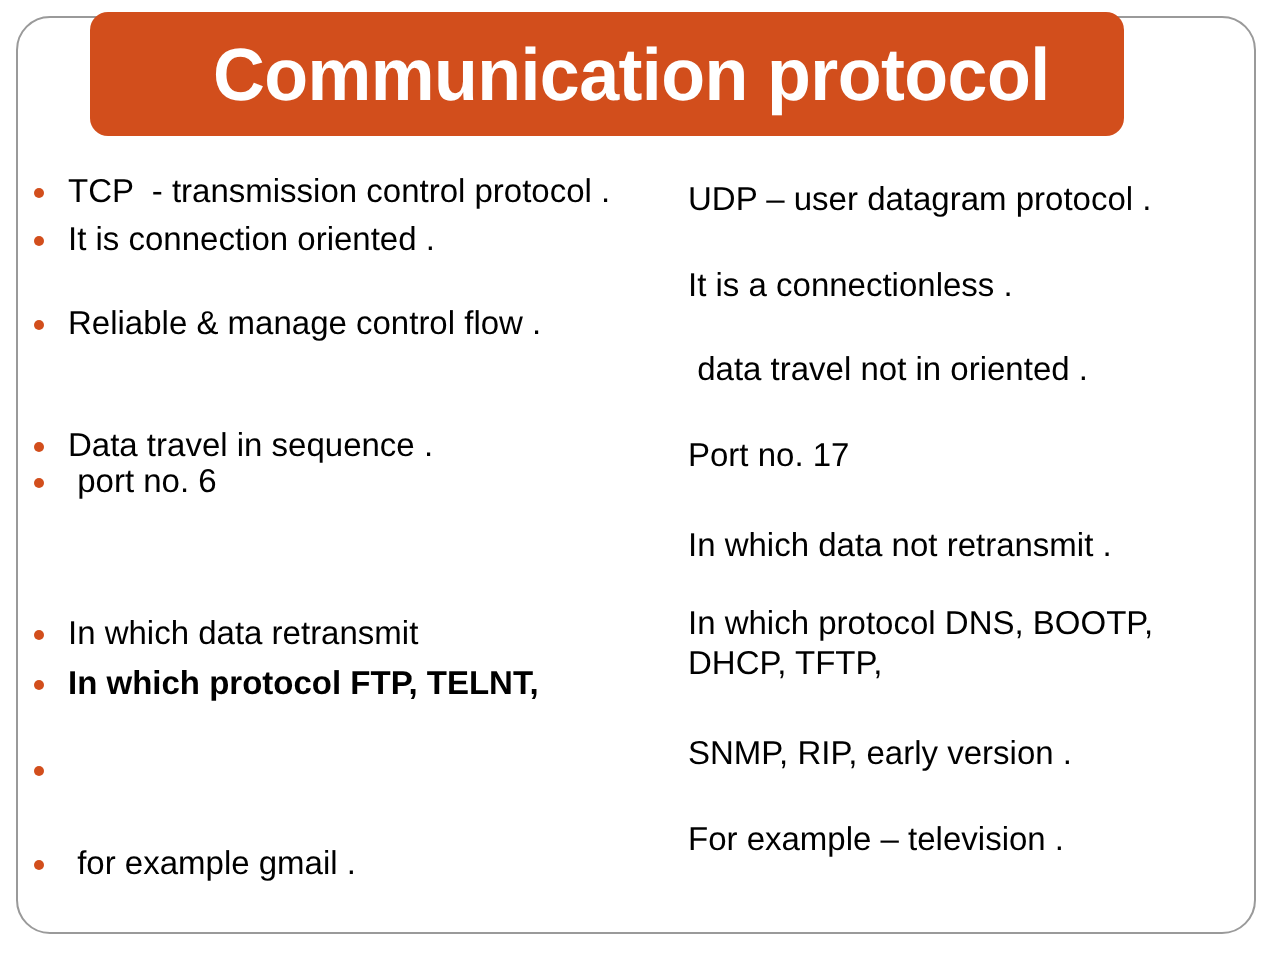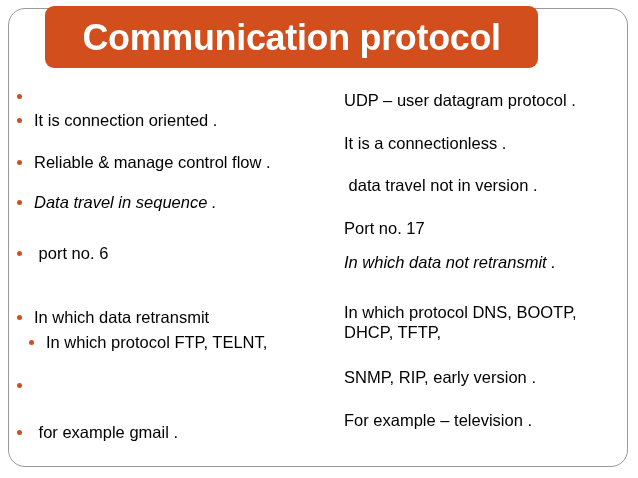--- a/index.html
+++ b/index.html
@@ -43,20 +43,21 @@
     left: 45px;
     top: 6px;
     width: 493px;
     height: 62px;
     background: #D24E1C;
     border-radius: 9px;
     display: flex;
     align-items: center;
     justify-content: center;
     z-index: 3;
+    padding-left: 24px;
   }
   #title-text {
     color: #ffffff;
     font-family: "Liberation Sans", sans-serif;
     font-weight: bold;
     font-size: 37px;
     letter-spacing: -0.3px;
     line-height: 1;
     white-space: nowrap;
     transform: scaleX(0.97);
@@ -121,37 +122,37 @@
 
   <div id="slide-frame" style="border-color: rgb(154, 154, 154);"></div>
 
   <div id="title-banner" style="background: rgb(210, 78, 28);">
     <span id="title-text">Communication protocol</span>
   </div>
 
   <div id="content">
 
     <div class="column" id="left-column">
-        <div class="bullet-item" style="position: absolute; top: 9px; left: 0px; width: 100%;"><span class="bullet-dot" style="background: rgb(210, 78, 28);"></span></div>
+        <div class="bullet-item" style="position: absolute; top: 9px; left: 0px; width: 100%;"><span class="bullet-dot" style="background: rgb(210, 78, 28);"></span><span>TCP  - transmission control protocol .</span></div>
         <div class="bullet-item" style="position: absolute; top: 33px; left: 0px; width: 100%;"><span class="bullet-dot" style="background: rgb(210, 78, 28);"></span><span>It is connection oriented .</span></div>
         <div class="bullet-item" style="position: absolute; top: 75px; left: 0px; width: 100%;"><span class="bullet-dot" style="background: rgb(210, 78, 28);"></span><span>Reliable &amp; manage control flow .</span></div>
-        <div class="bullet-item" style="position: absolute; top: 115px; left: 0px; width: 100%; font-style: italic;"><span class="bullet-dot" style="background: rgb(210, 78, 28);"></span><span>Data travel in sequence .</span></div>
-        <div class="bullet-item" style="position: absolute; top: 166px; left: 0px; width: 100%;"><span class="bullet-dot" style="background: rgb(210, 78, 28);"></span><span> port no. 6</span></div>
+        <div class="bullet-item" style="position: absolute; top: 136px; left: 0px; width: 100%;"><span class="bullet-dot" style="background: rgb(210, 78, 28);"></span><span>Data travel in sequence .</span></div>
+        <div class="bullet-item" style="position: absolute; top: 154px; left: 0px; width: 100%;"><span class="bullet-dot" style="background: rgb(210, 78, 28);"></span><span> port no. 6</span></div>
         <div class="bullet-item" style="position: absolute; top: 210px; left: 0px; width: 100%; margin-top: 20px;"><span class="bullet-dot" style="background: rgb(210, 78, 28);"></span><span>In which data retransmit</span></div>
-        <div class="bullet-item" style="position: absolute; top: 255px; left: 12px; width: 100%;"><span class="bullet-dot" style="background: rgb(210, 78, 28);"></span><span>In which protocol FTP, TELNT,</span></div>
+        <div class="bullet-item" style="position: absolute; top: 255px; left: 0px; width: 100%; font-weight: bold;"><span class="bullet-dot" style="background: rgb(210, 78, 28);"></span><span>In which protocol FTP, TELNT,</span></div>
         <div class="bullet-item" style="position: absolute; top: 298px; left: 0px; width: 100%;"><span class="bullet-dot" style="background: rgb(210, 78, 28);"></span></div>
         <div class="bullet-item" style="position: absolute; top: 345px; left: 0px; width: 100%;"><span class="bullet-dot" style="background: rgb(210, 78, 28);"></span><span> for example gmail .</span></div>
       </div>
 
     <div class="column" id="right-column">
         <div class="plain-item" style="position: absolute; top: 12px; left: 0px; width: 100%;"><span>UDP – user datagram protocol .</span></div>
         <div class="plain-item" style="position: absolute; top: 55px; left: 0px; width: 100%;"><span>It is a connectionless .</span></div>
-        <div class="plain-item" style="position: absolute; top: 97px; left: 0px; width: 100%;"><span> data travel not in version .</span></div>
+        <div class="plain-item" style="position: absolute; top: 97px; left: 0px; width: 100%;"><span> data travel not in oriented .</span></div>
         <div class="plain-item" style="position: absolute; top: 140px; left: 0px; width: 100%;"><span>Port no. 17</span></div>
-        <div class="plain-item" style="position: absolute; top: 174px; left: 0px; width: 100%; font-style: italic;"><span>In which data not retransmit .</span></div>
+        <div class="plain-item" style="position: absolute; top: 185px; left: 0px; width: 100%;"><span>In which data not retransmit .</span></div>
         <div class="plain-item" style="position: absolute; top: 224px; left: 0px; width: 100%;"><span>In which protocol DNS, BOOTP,
 DHCP, TFTP,</span></div>
         <div class="plain-item" style="position: absolute; top: 289px; left: 0px; width: 100%;"><span>SNMP, RIP, early version .</span></div>
         <div class="plain-item" style="position: absolute; top: 332px; left: 0px; width: 100%;"><span>For example – television .</span></div>
       </div>
 
   </div>
 
 </div>
 

